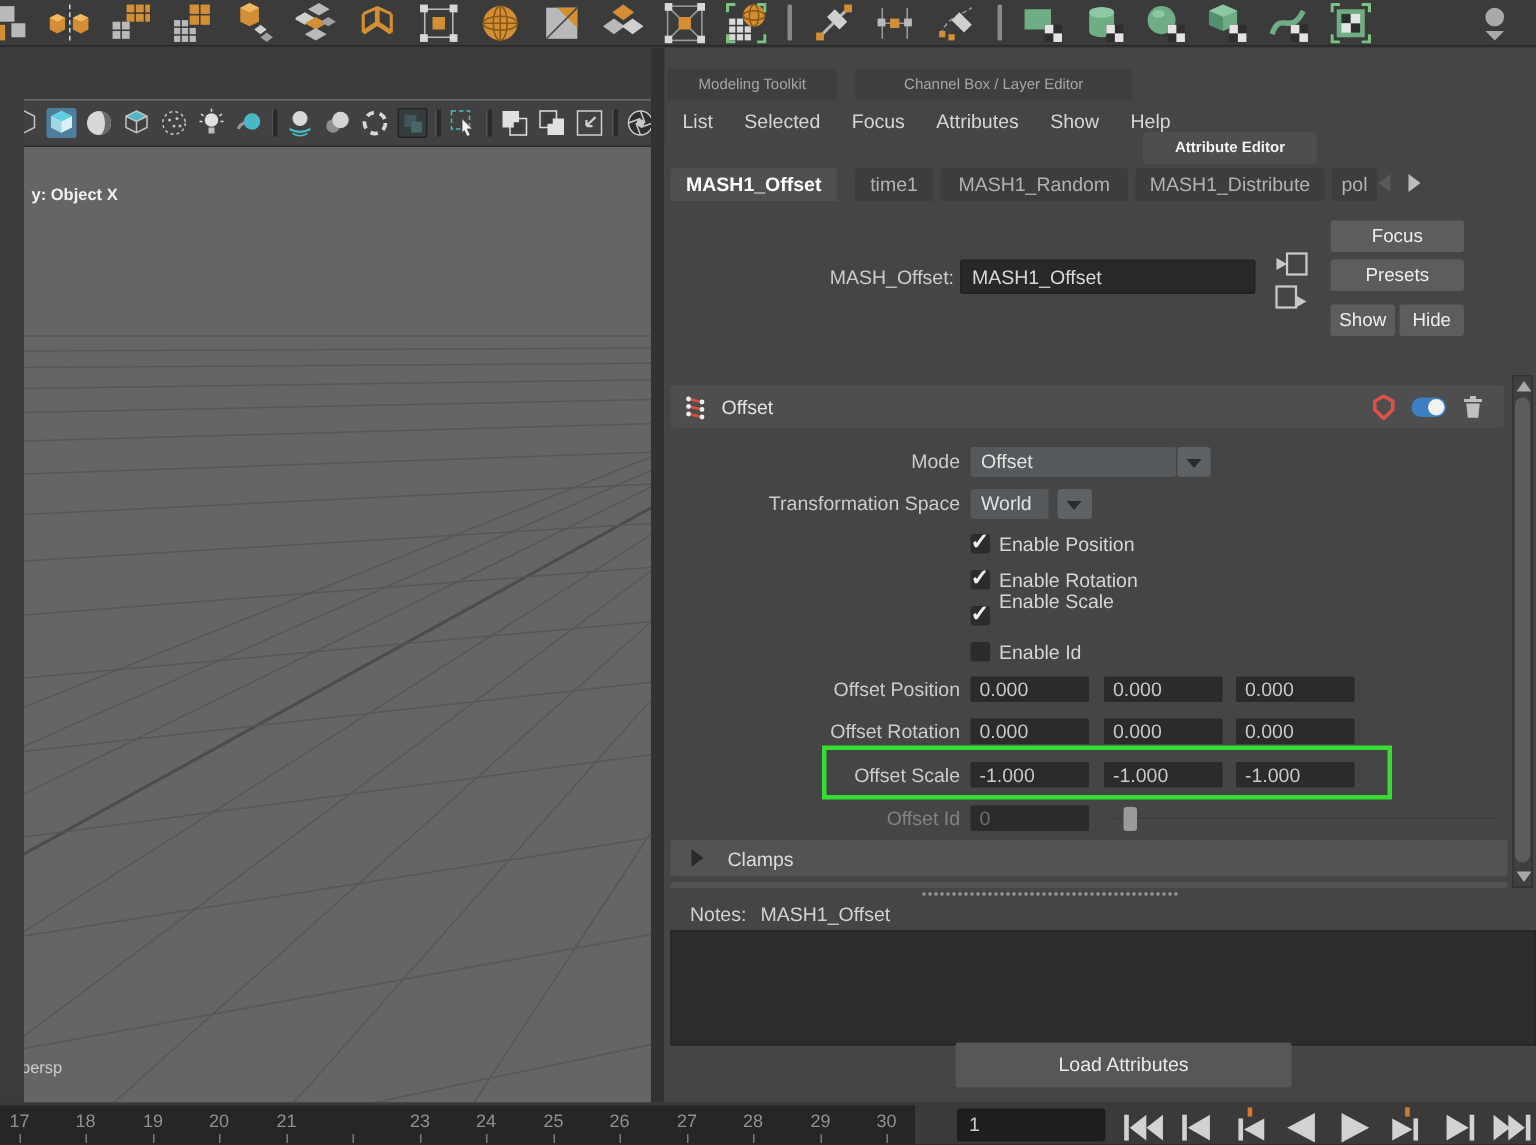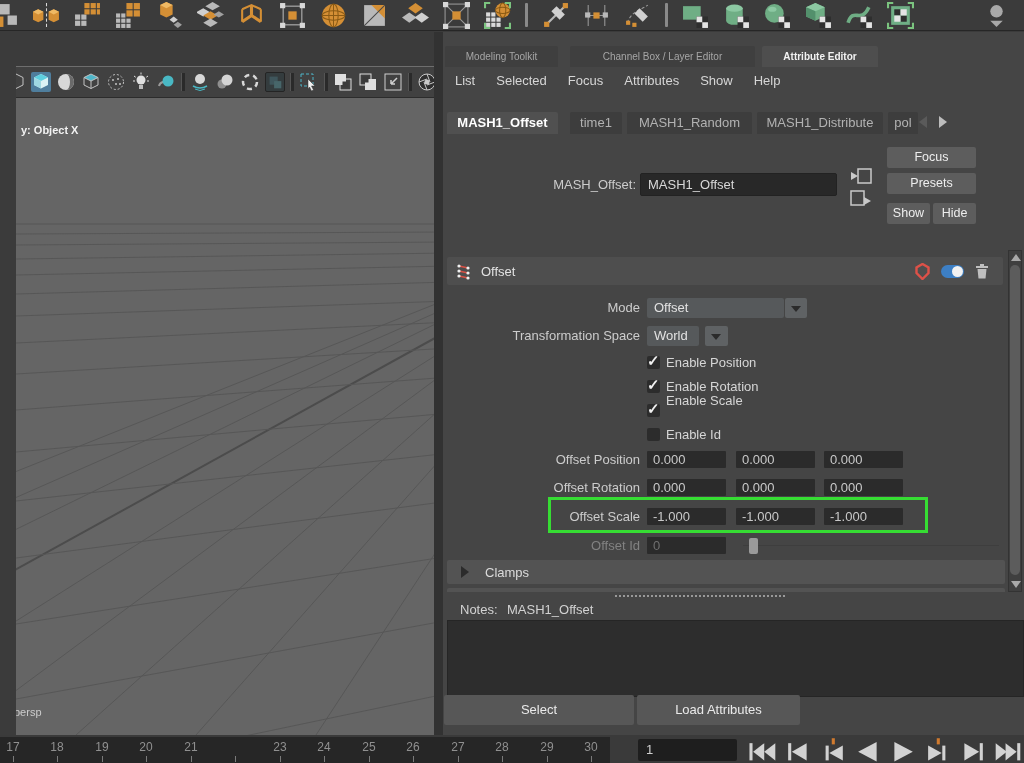--- a/index.html
+++ b/index.html
@@ -502,21 +502,21 @@
       <div class="vp-cam">persp</div>
     </div>
   </div>
 
   <div class="divider"></div>
 
   <div class="panel">
 
     <div class="ptab" style="left:2px;width:113px;">Modeling Toolkit</div>
     <div class="ptab" style="left:127px;width:185px;">Channel Box / Layer Editor</div>
-    <div class="ptab active" style="left:319px;width:116px;">Attribute Editor</div>
+    <div class="ptab active" style="left:319px;width:116px;margin-top:42px;">Attribute Editor</div>
 
     <div class="menubar">
       <span>List</span>
       <span>Selected</span>
       <span>Focus</span>
       <span>Attributes</span>
       <span>Show</span>
       <span>Help</span>
     </div>
 
@@ -635,22 +635,21 @@
       <div class="sb-up"></div>
       <div class="sb-thumb"></div>
       <div class="sb-dn"></div>
     </div>
 
     <div class="splitter"></div>
     <div class="noteslbl" style="left:17px;">Notes:</div>
     <div class="noteslbl" style="left:64px;">MASH1_Offset</div>
     <div class="notesbox"></div>
 
-    <div class="fbtn" style="left:1px;width:190px;">Select</div>
-    <div class="fbtn" style="left:194px;width:163px;text-align:center;">Load Attributes</div>
+    <div class="fbtn" style="left:194px;width:224px;text-align:center;">Load Attributes</div>
   </div>
 
   <div class="timebar">
     <div class="timeslider">
       <span class="tick-num" style="left:13px;">17</span>
       <span class="tick-num" style="left:57px;">18</span>
       <span class="tick-num" style="left:102px;">19</span>
       <span class="tick-num" style="left:146px;">20</span>
       <span class="tick-num" style="left:191px;">21</span>
       <span class="tick-num" style="left:235px;margin-top:28px;">22</span>

